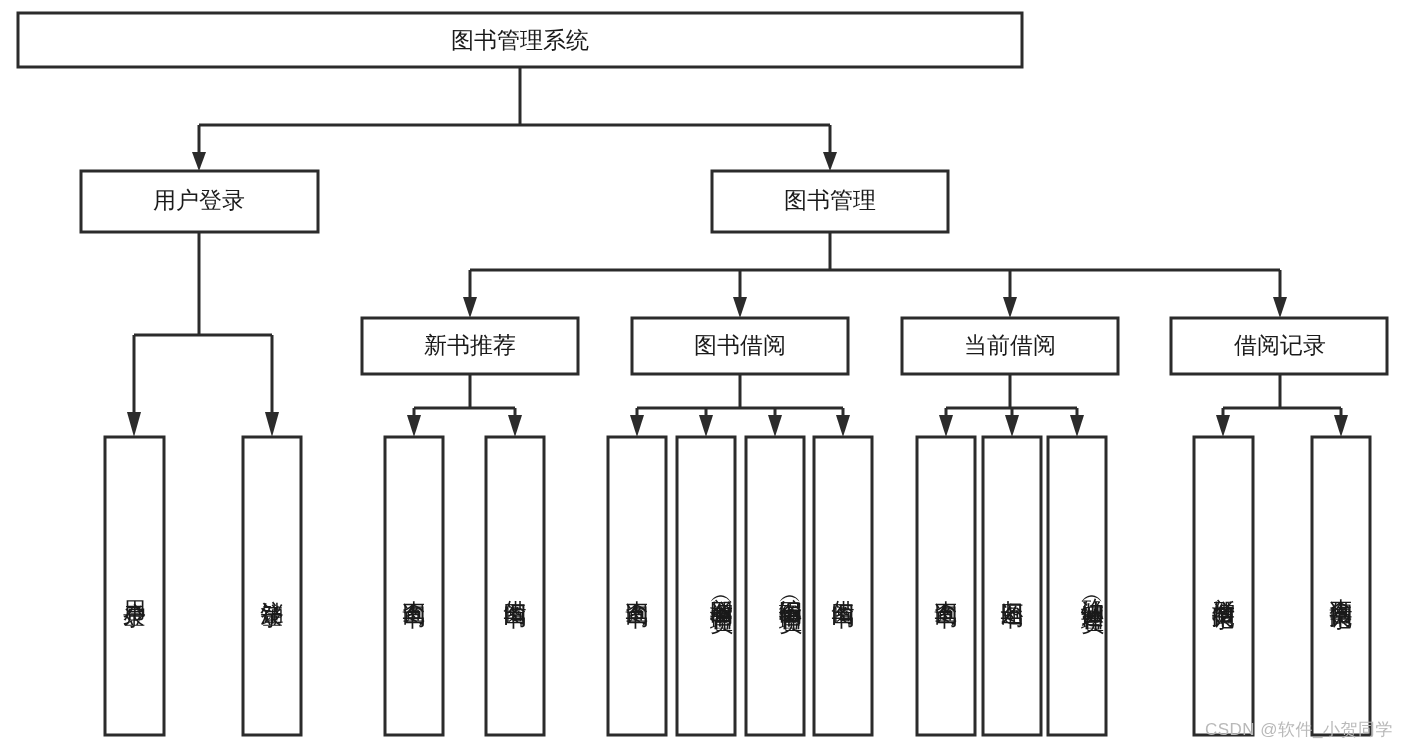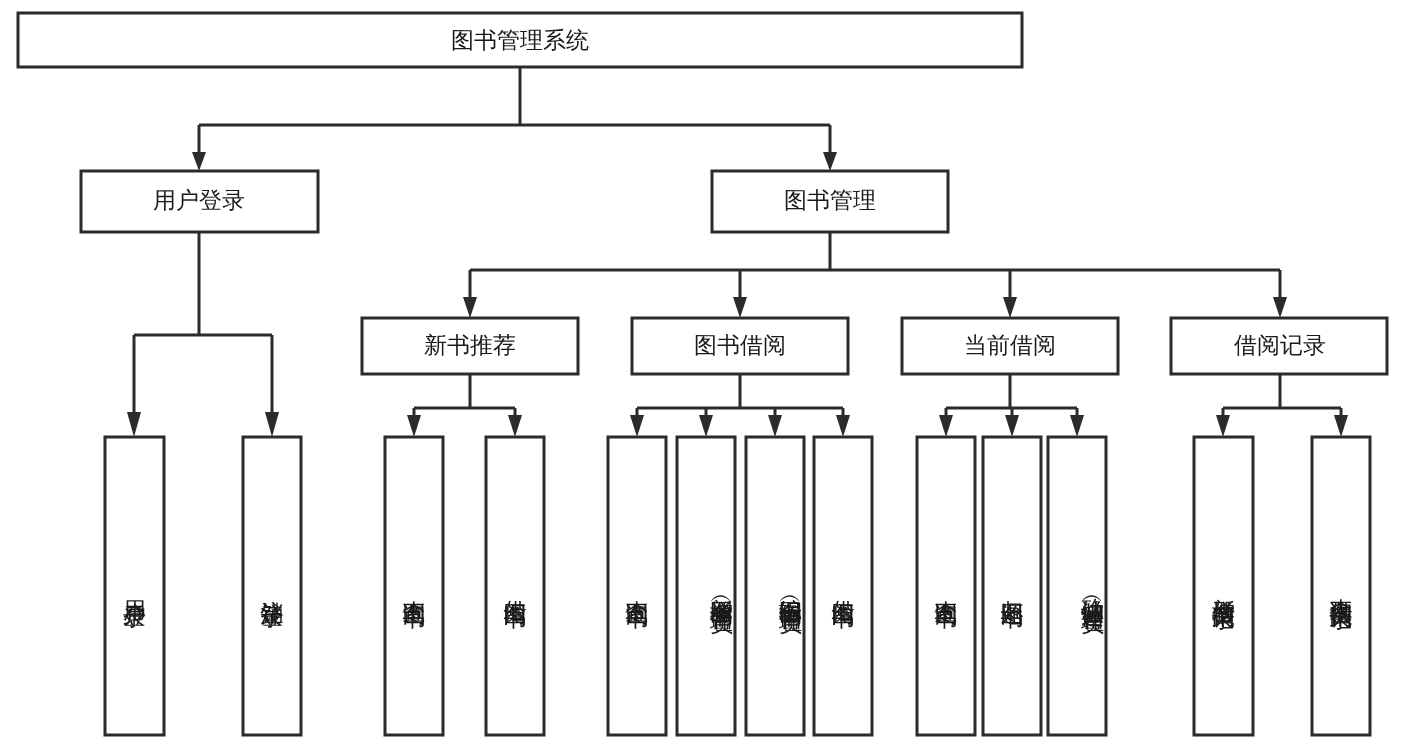--- a/index.html
+++ b/index.html
@@ -200,14 +200,15 @@
   <div class="vlabel" style="left:608px; top:437px; width:58px; height:298px;">查询图书</div>
   <div class="vlabel" style="left:677px; top:437px; width:58px; height:298px; align-items:flex-start; padding-top:6px; box-sizing:border-box;">新增图书（管理员）</div>
   <div class="vlabel" style="left:746px; top:437px; width:58px; height:298px; align-items:flex-start; padding-top:6px; box-sizing:border-box;">编辑图书（管理员）</div>
   <div class="vlabel" style="left:814px; top:437px; width:58px; height:298px;">借阅图书</div>
   <div class="vlabel" style="left:917px; top:437px; width:58px; height:298px;">查询图书</div>
   <div class="vlabel" style="left:983px; top:437px; width:58px; height:298px;">归还图书</div>
   <div class="vlabel" style="left:1048px; top:437px; width:58px; height:298px; align-items:flex-start; padding-top:6px; box-sizing:border-box;">确认归还（管理员）</div>
   <div class="vlabel" style="left:1194px; top:437px; width:59px; height:298px;">新增借阅记录</div>
   <div class="vlabel" style="left:1312px; top:437px; width:58px; height:298px;">查询借阅记录</div>
 
+  <div class="watermark">CSDN @软件_小贺同学</div>
 
 </div>
 
 </body></html>

